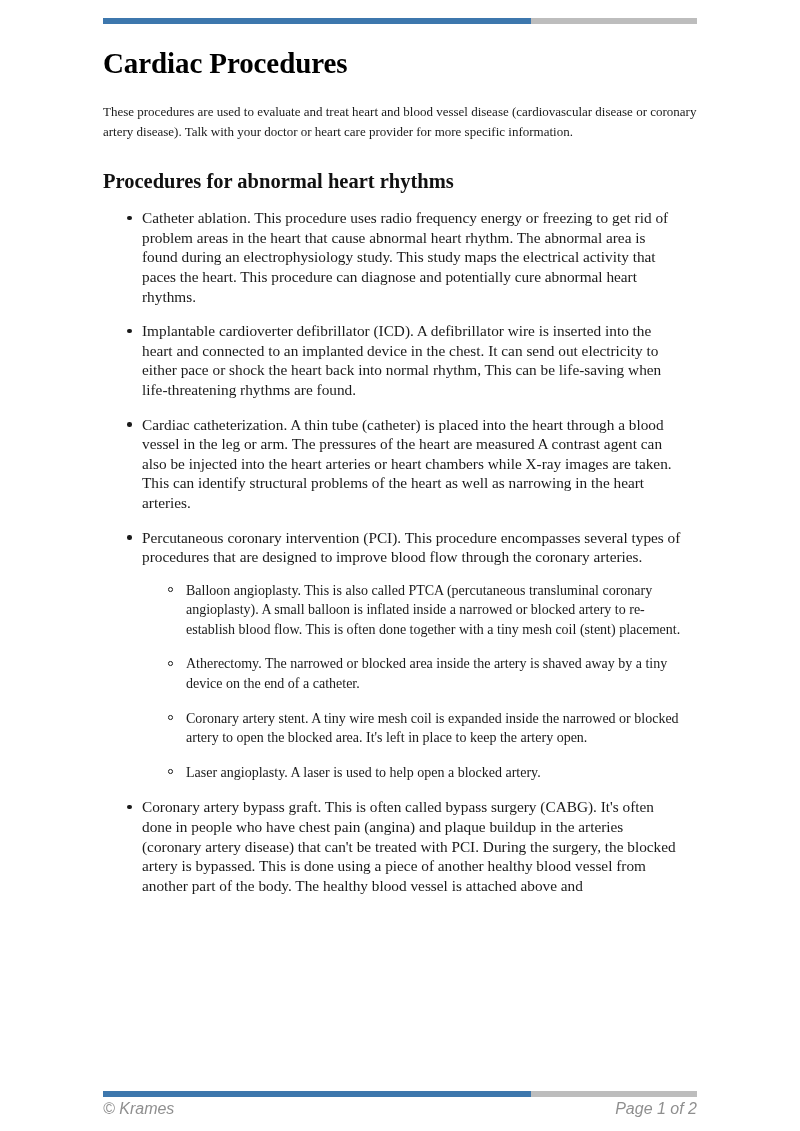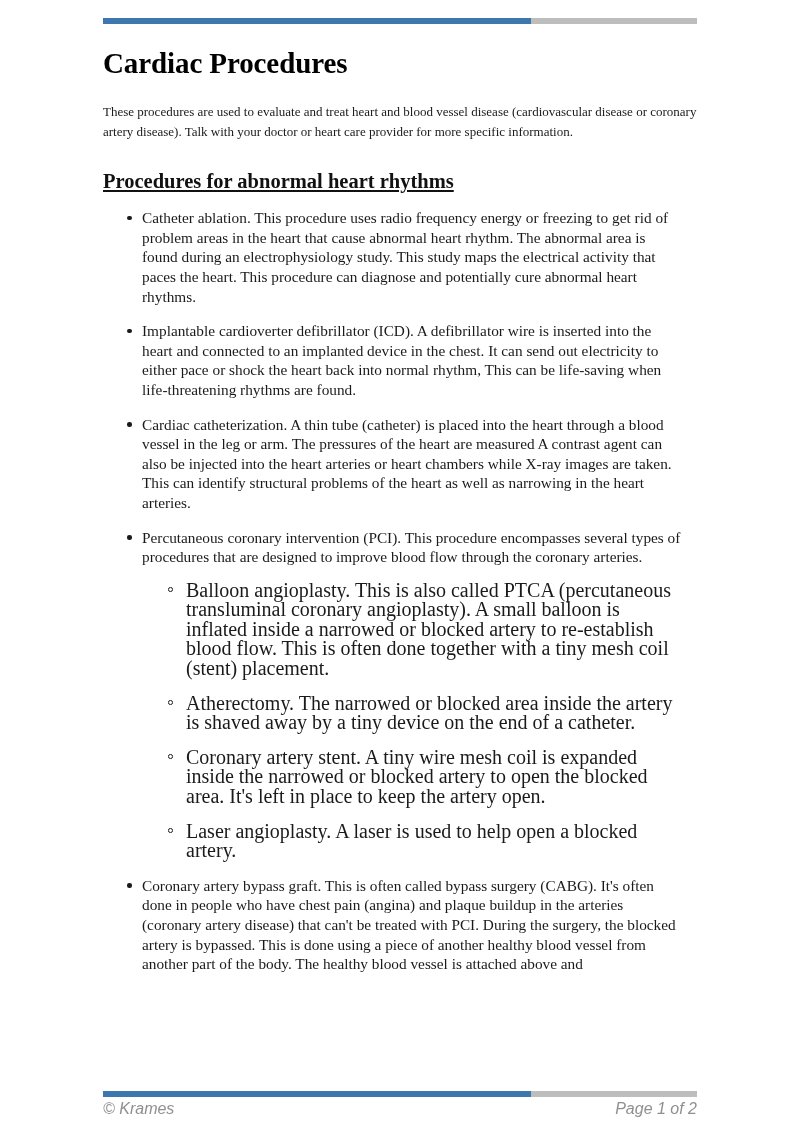--- a/index.html
+++ b/index.html
@@ -62,21 +62,20 @@
     color: #000000;
   }
 
   h2.section-title {
     font-family: "Liberation Serif", "DejaVu Serif", serif;
     font-weight: bold;
     font-size: 20.5px;
     line-height: 25px;
     margin: 28px 0 14px 0;
     color: #111111;
-    text-decoration: underline;
   }
 
   p.intro {
     font-size: 13px;
     line-height: 19.6px;
     margin: 0;
     color: #1a1a1a;
   }
 
   ul.level1 {
@@ -103,21 +102,21 @@
 
   ul.level2 {
     list-style: none;
     margin: 14px 0 0 0;
     padding: 0;
   }
   ul.level2 > li.subbullet {
     position: relative;
     padding-left: 44px;
     margin: 0 0 15px 0;
-    font-size: 20px;
+    font-size: 14px;
     line-height: 19.6px;
     font-family: Liberation Serif, serif;
   }
   ul.level2 > li.subbullet > .marker-circle {
     position: absolute;
     left: 26px;
     top: 6.5px;
     width: 4.6px;
     height: 4.6px;
     border-radius: 50%;

